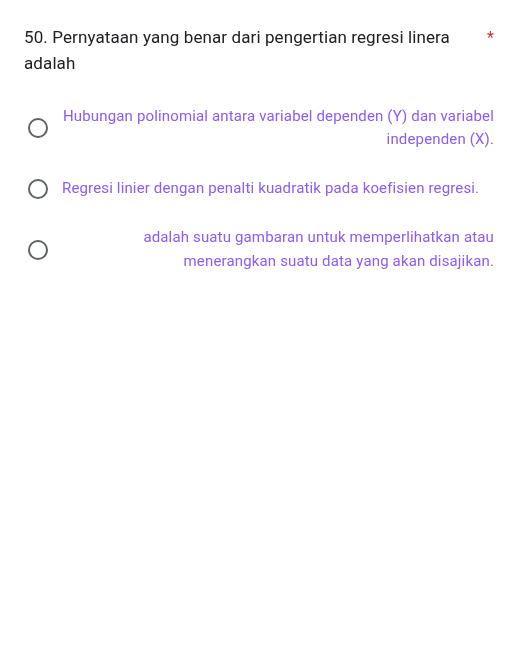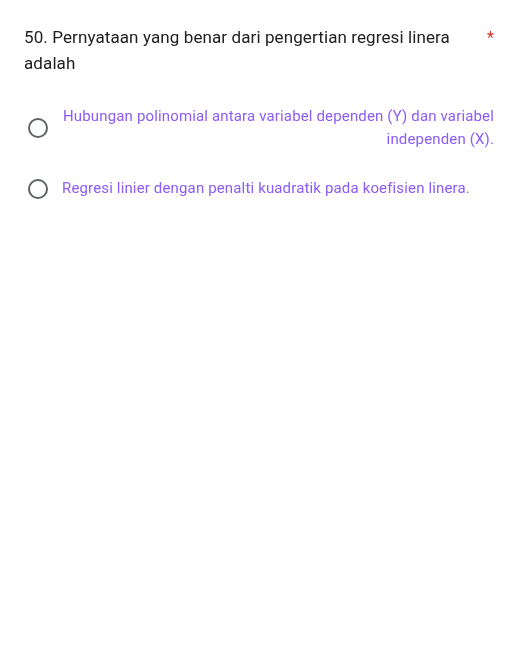--- a/index.html
+++ b/index.html
@@ -71,19 +71,23 @@
   <div class="options">
 
     <label class="option">
       <span class="radio"></span>
       <span class="option-label">Hubungan polinomial antara variabel dependen (Y) dan variabel independen (X).</span>
     </label>
 
 
     <label class="option">
       <span class="radio"></span>
-      <span class="option-label">Regresi linier dengan penalti kuadratik pada koefisien linera.</span>
+      <span class="option-label">Regresi linier dengan penalti kuadratik pada koefisien regresi.</span>
     </label>
 
 
+    <label class="option">
+      <span class="radio"></span>
+      <span class="option-label">adalah suatu gambaran untuk memperlihatkan atau menerangkan suatu data yang akan disajikan.</span>
+    </label>
 
   </div>
 </div>
 
 </body></html>

